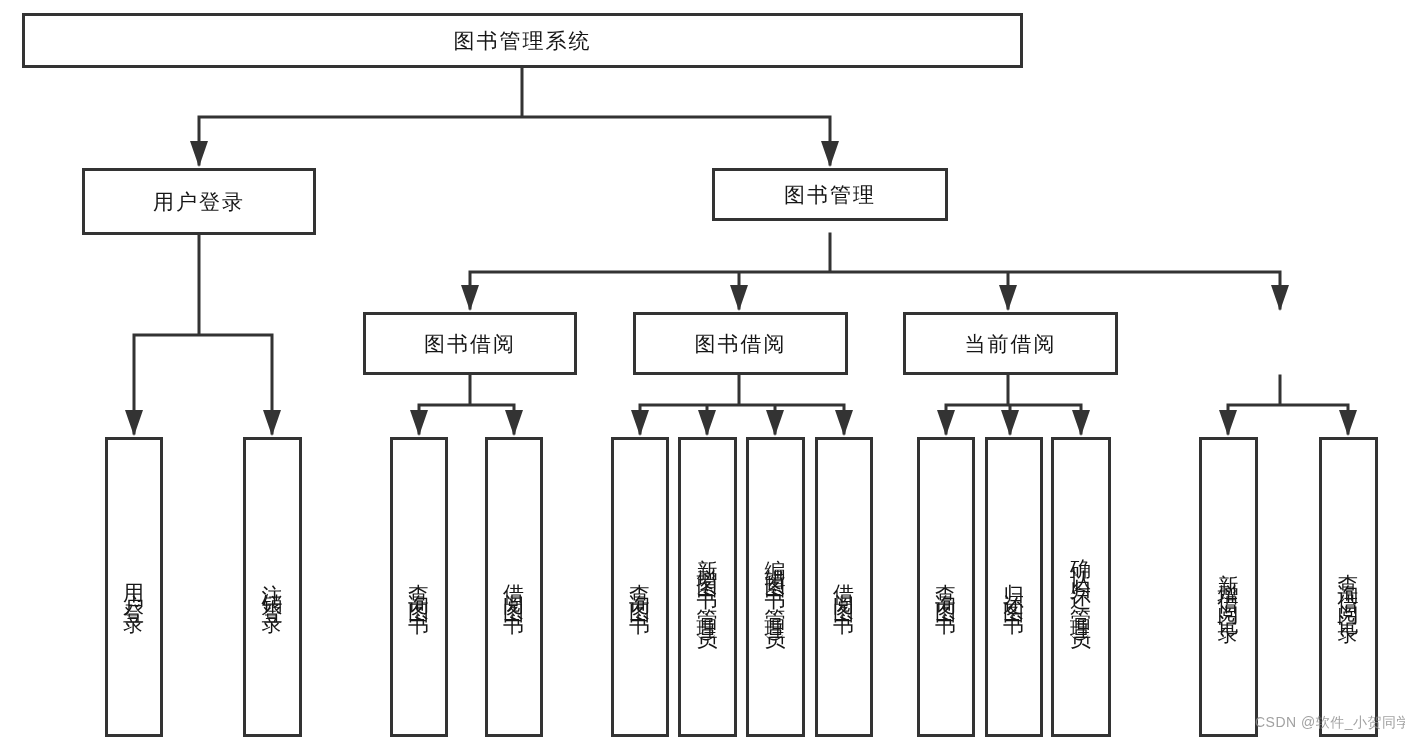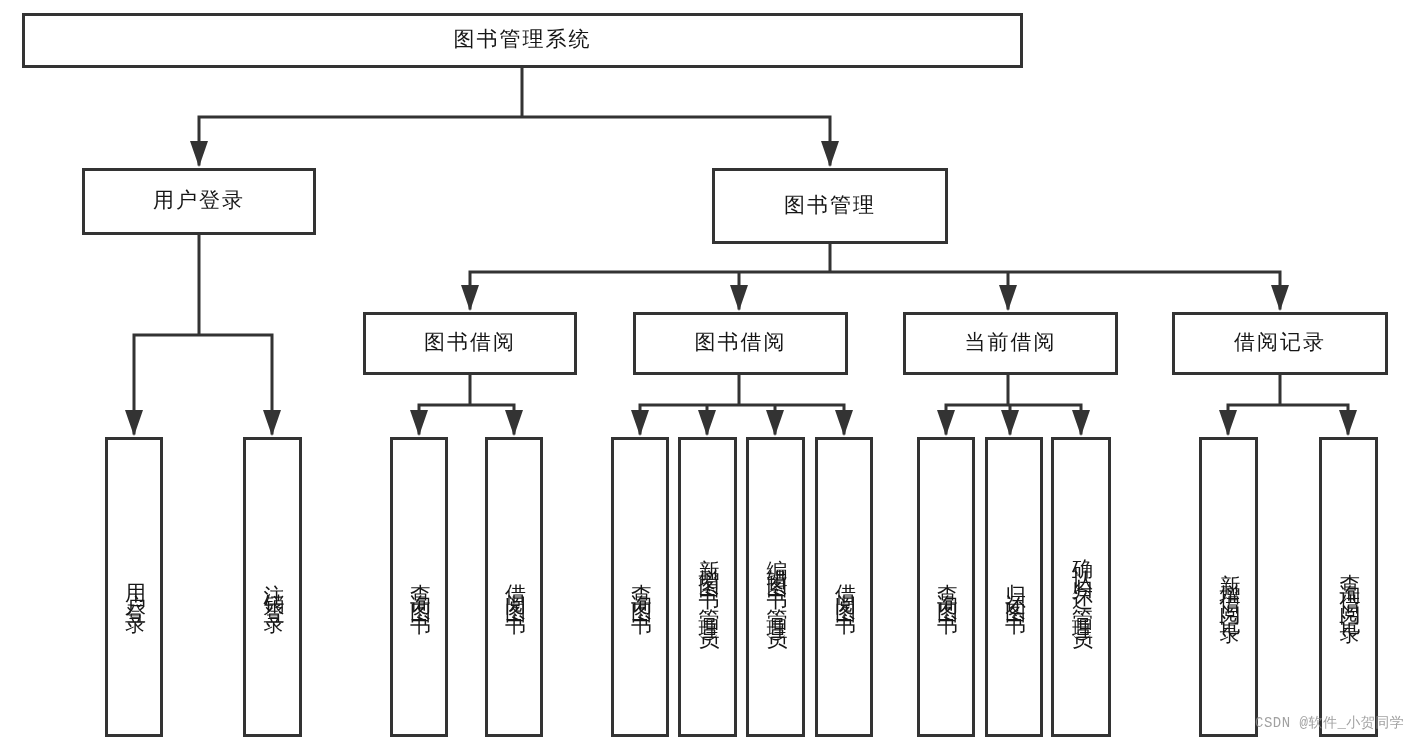--- a/index.html
+++ b/index.html
@@ -1,18 +1,18 @@
 <!DOCTYPE html>
 <html><head>
 <meta charset="utf-8">
 <style>
   html,body{margin:0;padding:0;background:#ffffff;}
   .canvas{
     position:relative;width:1405px;height:747px;background:#ffffff;overflow:hidden;
-    font-family:Liberation Mono, monospace;color:#161616;
+    font-family:Liberation Sans, sans-serif;color:#161616;
   }
   .wires{position:absolute;left:0;top:0;z-index:1;}
   .node{
     position:absolute;z-index:2;box-sizing:border-box;background:#ffffff;
     border:3px solid #333333;display:flex;align-items:center;justify-content:center;
   }
   .node.h span{
     font-size:21px;letter-spacing:2px;line-height:1;white-space:nowrap;color:#161616;
   }
   .node.v span{
@@ -73,35 +73,32 @@
     <use href="#ah" x="1348" y="436"></use>
   </svg>
 
   <div class="node h" style="left:22px;top:13px;width:1001px;height:55px">
     <span>图书管理系统</span>
   </div>
 
   <div class="node h" style="left:82px;top:168px;width:234px;height:67px">
     <span>用户登录</span>
   </div>
-  <div class="node h" style="left:712px;top:168px;width:236px;height:76px">
+  <div class="node h" style="left:712px;top:168px;width:236px;height:53px">
     <span>图书管理</span>
   </div>
 
   <div class="node h" style="left:363px;top:312px;width:214px;height:63px">
     <span>图书借阅</span>
   </div>
   <div class="node h" style="left:903px;top:312px;width:215px;height:63px">
     <span>当前借阅</span>
   </div>
   <div class="node h" style="left:633px;top:312px;width:215px;height:63px">
     <span>图书借阅</span>
-  </div>
-  <div class="node h" style="left:1172px;top:312px;width:216px;height:63px">
-    <span>借阅记录</span>
   </div>
 
   <div class="node v" style="left:105px;top:437px;width:58px;height:300px">
     <span>用户登录</span>
   </div>
   <div class="node v" style="left:243px;top:437px;width:59px;height:300px">
     <span>注销登录</span>
   </div>
 
   <div class="node v" style="left:390px;top:437px;width:58px;height:300px">

